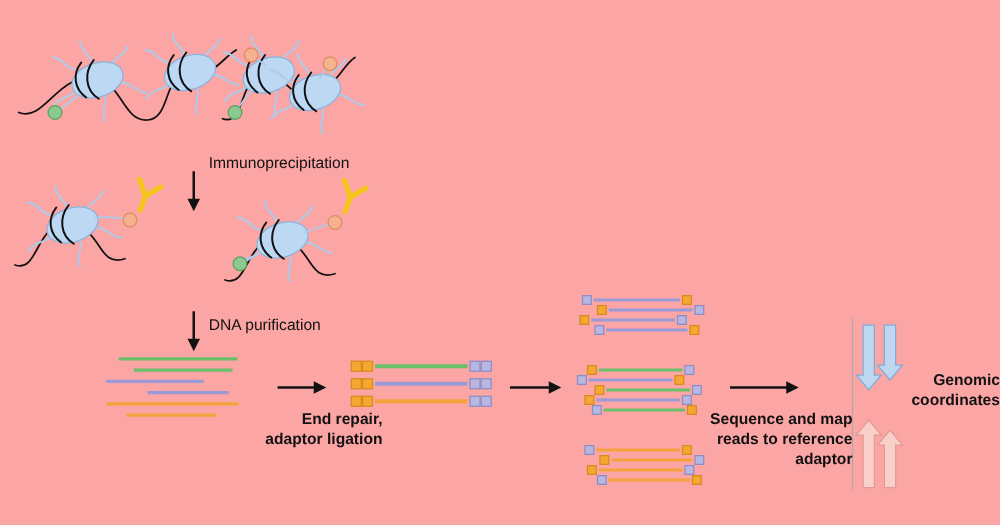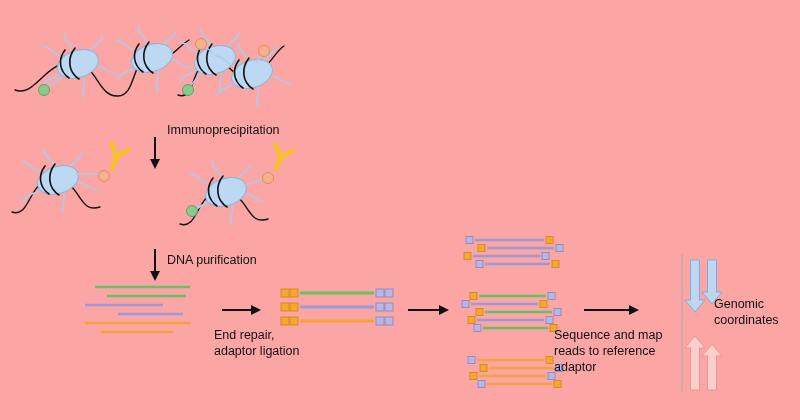--- a/index.html
+++ b/index.html
@@ -1,20 +1,20 @@
 <!DOCTYPE html>
 <html><head>
 <meta charset="utf-8">
 <style>
   html,body{margin:0;padding:0;background:#fff;}
   .stage{position:relative;width:800px;height:420px;background:#fca5a5;overflow:hidden;
          font-family:"Liberation Sans",sans-serif;color:#111;}
   .stage svg{position:absolute;left:0;top:0;}
   .lbl{position:absolute;font-size:12.5px;line-height:1.28;white-space:pre-line;color:#111;}
-  .ctr{text-align:left;}
+  .ctr{text-align:right;font-weight:bold;}
 
   
   .strand{stroke:#111;stroke-width:1.4;fill:none;stroke-linecap:round;}
   .tail{stroke:#a9cdec;stroke-width:1.5;fill:none;stroke-linecap:round;}
   .nucbody{fill:#bcd8f2;stroke:#8ab4dd;stroke-width:1;}
   .wrap{stroke:#111;stroke-width:1.6;fill:none;stroke-linecap:round;}
   .modg{fill:#8cc98f;stroke:#5fa05f;stroke-width:1;}
   .modo{fill:#f4b28e;stroke:#df8c5f;stroke-width:1;}
   .modtail{stroke:#a9cdec;stroke-width:1.4;fill:none;stroke-linecap:round;}
   .abstroke{stroke:#f6c51b;stroke-width:4.2;fill:none;stroke-linecap:round;stroke-linejoin:round;}
@@ -208,21 +208,21 @@
     <g>
       <polygon class="arrpink" points="695,336 705,348 699.5,348 699.5,390 690.5,390 690.5,348 685,348"></polygon>
       <polygon class="arrpink" points="712,344 722,356 716.5,356 716.5,390 707.5,390 707.5,356 702,356"></polygon>
     </g>
   </svg>
 
   <div class="lbl" style="left:167px;top:122px;">Immunoprecipitation</div>
 
   <div class="lbl" style="left:167px;top:234px;margin-top:18px;">DNA purification</div>
 
-  <div class="lbl ctr" style="left:214px;top:327px;width:108px;">End repair,
+  <div class="lbl ctr" style="left:198px;top:327px;width:108px;">End repair,
 adaptor ligation</div>
 
 
   <div class="lbl ctr" style="left:554px;top:327px;width:128px;">Sequence and map
 reads to reference
 adaptor</div>
 
   <div class="lbl ctr" style="left:714px;top:296px;width:86px;">Genomic
 coordinates</div>
 </div>

